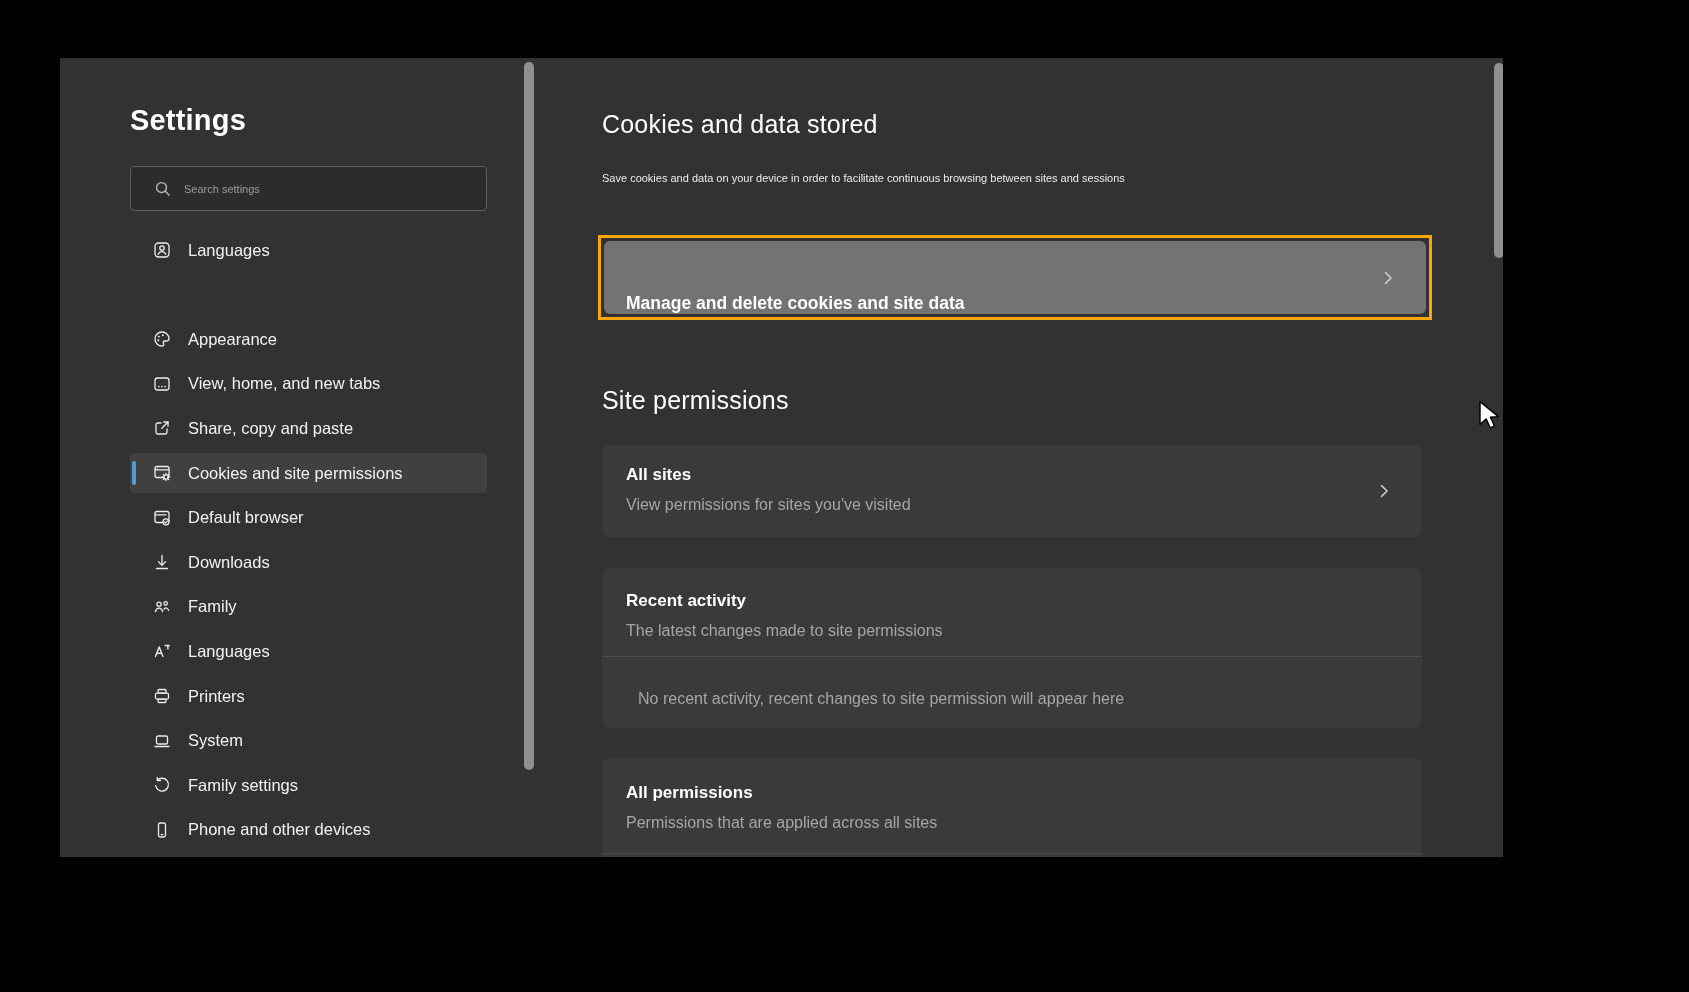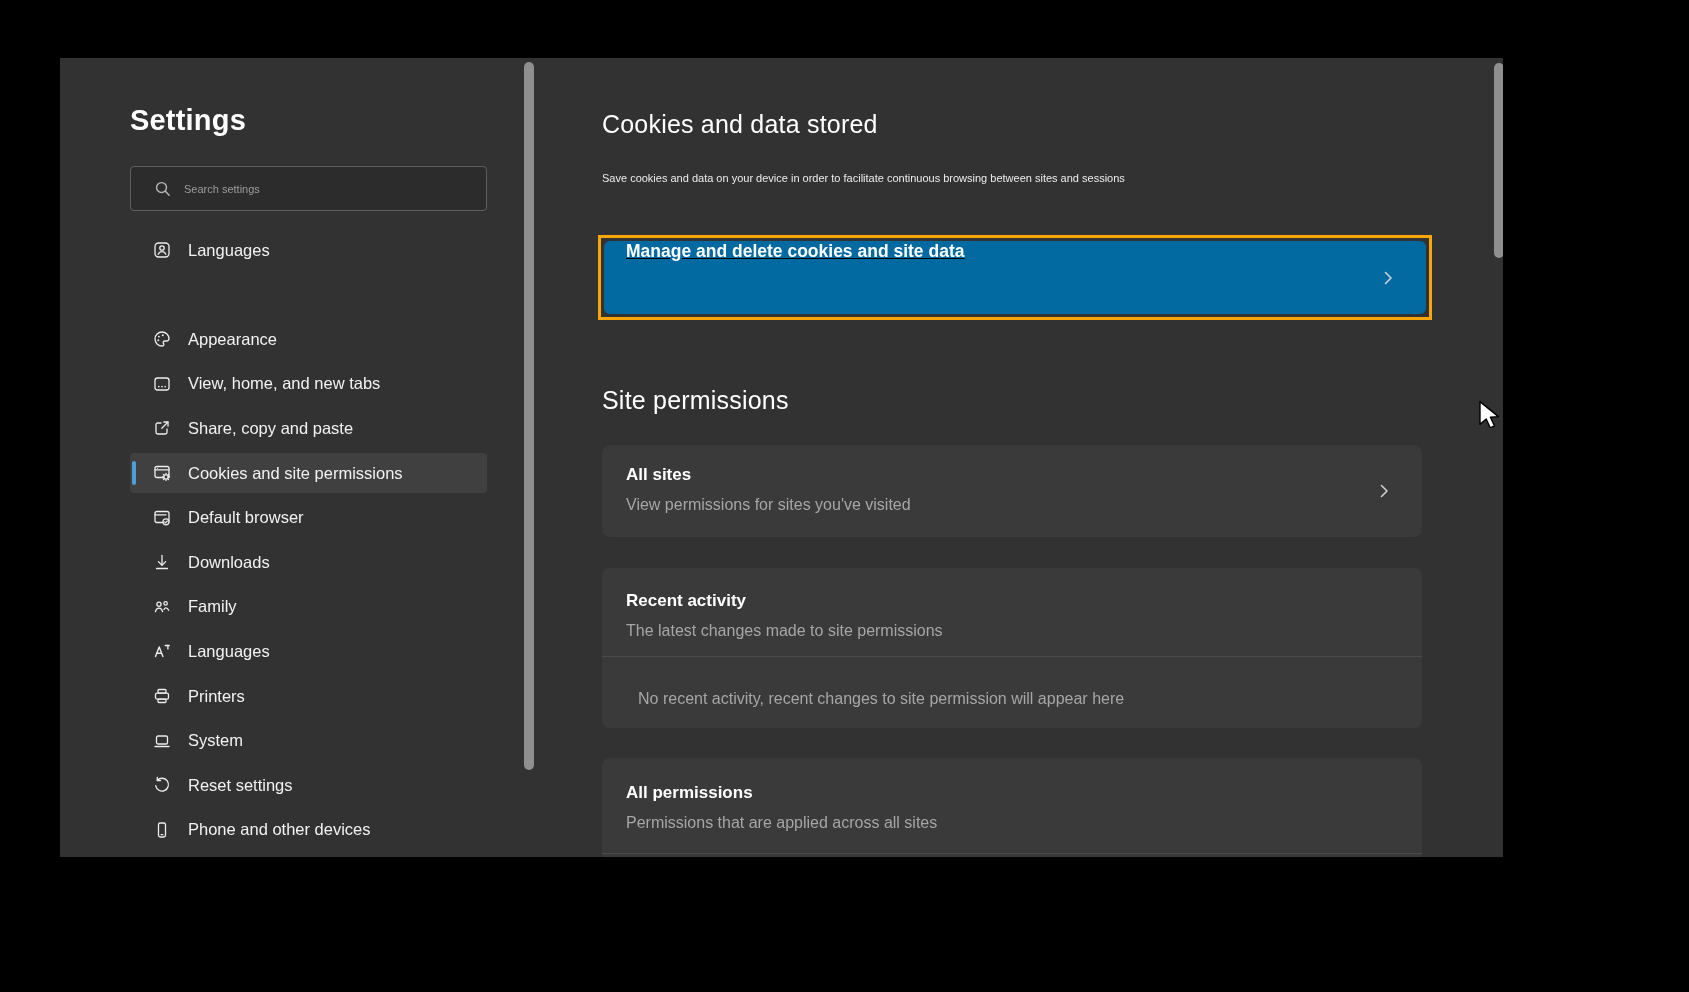--- a/index.html
+++ b/index.html
@@ -26,22 +26,22 @@
   .sb{position:absolute;background:#8f8f8f;border-radius:5px;}
   .sb-left{left:464px;top:4px;width:10px;height:708px;}
   .sb-right{left:1434px;top:5px;width:10px;height:195px;}
 
   
   .h-section{position:absolute;left:542px;font-size:25px;font-weight:400;color:#fff;letter-spacing:.2px;}
   .desc{position:absolute;left:542px;top:106px;width:830px;font-size:11px;line-height:28px;color:#ececec;}
 
   .highlight-row{position:absolute;left:538px;top:177px;width:834px;height:85px;
     border:3px solid #f9a60b;box-sizing:border-box;}
-  .highlight-row .inner{position:absolute;left:3px;top:3px;right:3px;bottom:3px;background:#0369a1;
-    border-radius:6px;display:flex;align-items:flex-start;text-decoration:underline;}
+  .highlight-row .inner{position:absolute;left:3px;top:3px;right:3px;bottom:3px;background:#737373;
+    border-radius:6px;display:flex;align-items:flex-end;}
   .highlight-row .row-label{margin-left:22px;font-size:17.5px;font-weight:700;color:#fff;}
 
   .card{position:absolute;left:542px;width:820px;background:#3a3a3a;border-radius:8px;box-sizing:border-box;}
   .card .card-title{position:absolute;left:24px;font-size:17px;font-weight:700;color:#fff;white-space:nowrap;}
   .card .card-sub{position:absolute;left:24px;font-size:16px;color:#a6a6a6;white-space:nowrap;}
   .card-allsites{top:387px;height:92px;}
   .card-recent{top:510px;height:160px;}
   .card-allperm{top:700px;height:125px;}
   .divider{position:absolute;left:0;width:100%;height:1px;background:#4a4a4a;}
   .empty-msg{position:absolute;left:36px;top:122px;font-size:16px;color:#a6a6a6;white-space:nowrap;}
@@ -199,21 +199,21 @@
     <span class="nav-label">System</span>
   </div>
 
   <div class="nav-item" style="top:707.2px">
     <span class="nav-icon">
         <svg width="20" height="20" viewBox="0 0 20 20" fill="none" stroke="currentColor" stroke-width="1.3" stroke-linecap="round" stroke-linejoin="round">
           <path d="M5.3 5.3a6.4 6.4 0 1 1-1.6 5.4"></path>
           <path d="M5.3 2.3v3.3h3.3"></path>
         </svg>
       </span>
-    <span class="nav-label">Reset settings</span>
+    <span class="nav-label">Family settings</span>
   </div>
 
   <div class="nav-item" style="top:751.8px">
     <span class="nav-icon">
         <svg width="20" height="20" viewBox="0 0 20 20" fill="none" stroke="currentColor" stroke-width="1.3" stroke-linecap="round" stroke-linejoin="round">
           <rect x="6.5" y="3" width="7" height="14" rx="1.8"></rect>
           <path d="M9.2 14.7h1.6"></path>
         </svg>
       </span>
     <span class="nav-label">Phone and other devices</span>

